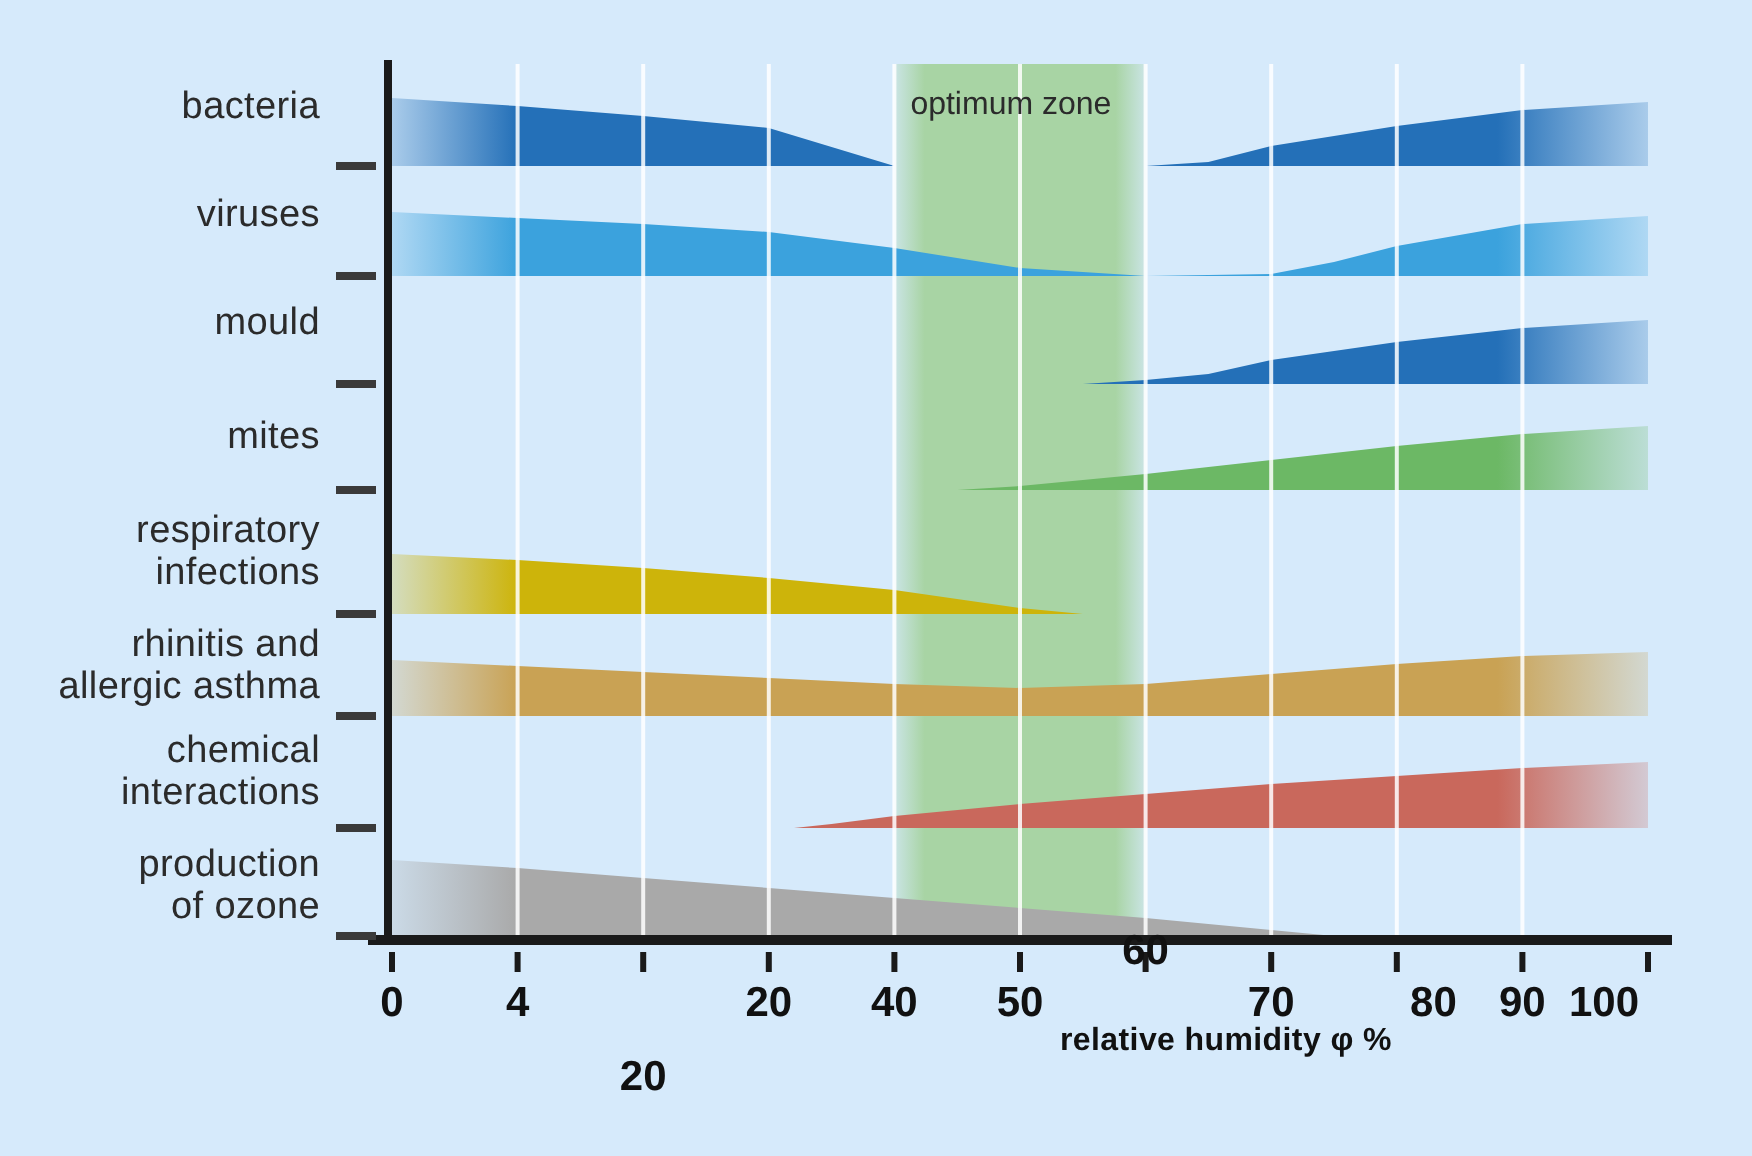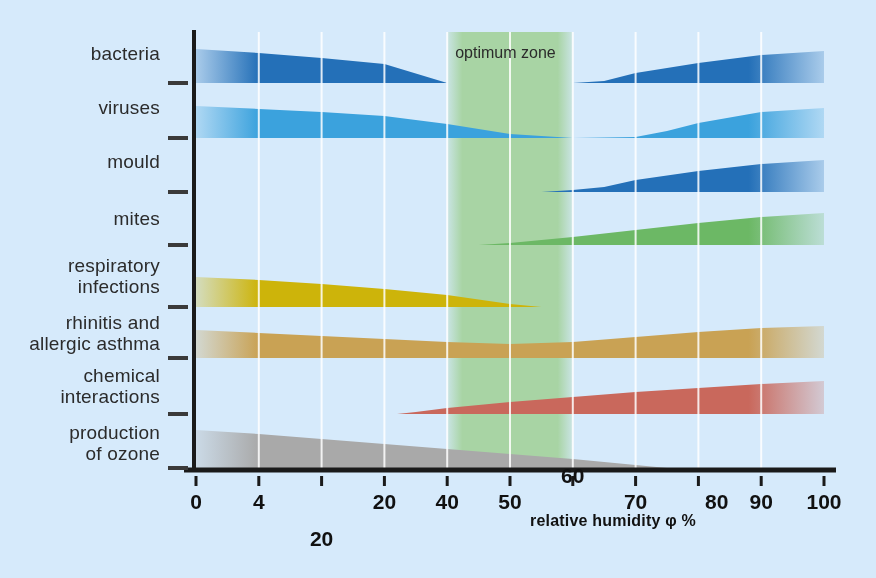--- a/index.html
+++ b/index.html
@@ -191,18 +191,18 @@
       <div class="tick-label" style="left: 166px; top: 490px;">0</div>
       <div class="tick-label" style="left: 228.8px; top: 490px;">4</div>
       <div class="tick-label" style="left: 291.6px; top: 480px; margin-top: 47px;">20</div>
       <div class="tick-label" style="left: 354.4px; top: 490px;">20</div>
       <div class="tick-label" style="left: 417.2px; top: 490px;">40</div>
       <div class="tick-label" style="left: 480px; top: 490px;">50</div>
       <div class="tick-label" style="left: 542.8px; top: 464px;">60</div>
       <div class="tick-label" style="left: 605.6px; top: 490px;">70</div>
       <div class="tick-label" style="left: 668.4px; top: 490px; text-align: right;">80</div>
       <div class="tick-label" style="left: 731.2px; top: 490px;">90</div>
-      <div class="tick-label" style="left: 794px; top: 490px;">100</div>
+      <div class="tick-label" style="left: 772px; top: 490px;">100</div>
     </div>
 
   <div id="axis-title" style="left: 530px; top: 512px;">relative humidity φ %</div>
 
 </div>
 
 </body></html>

